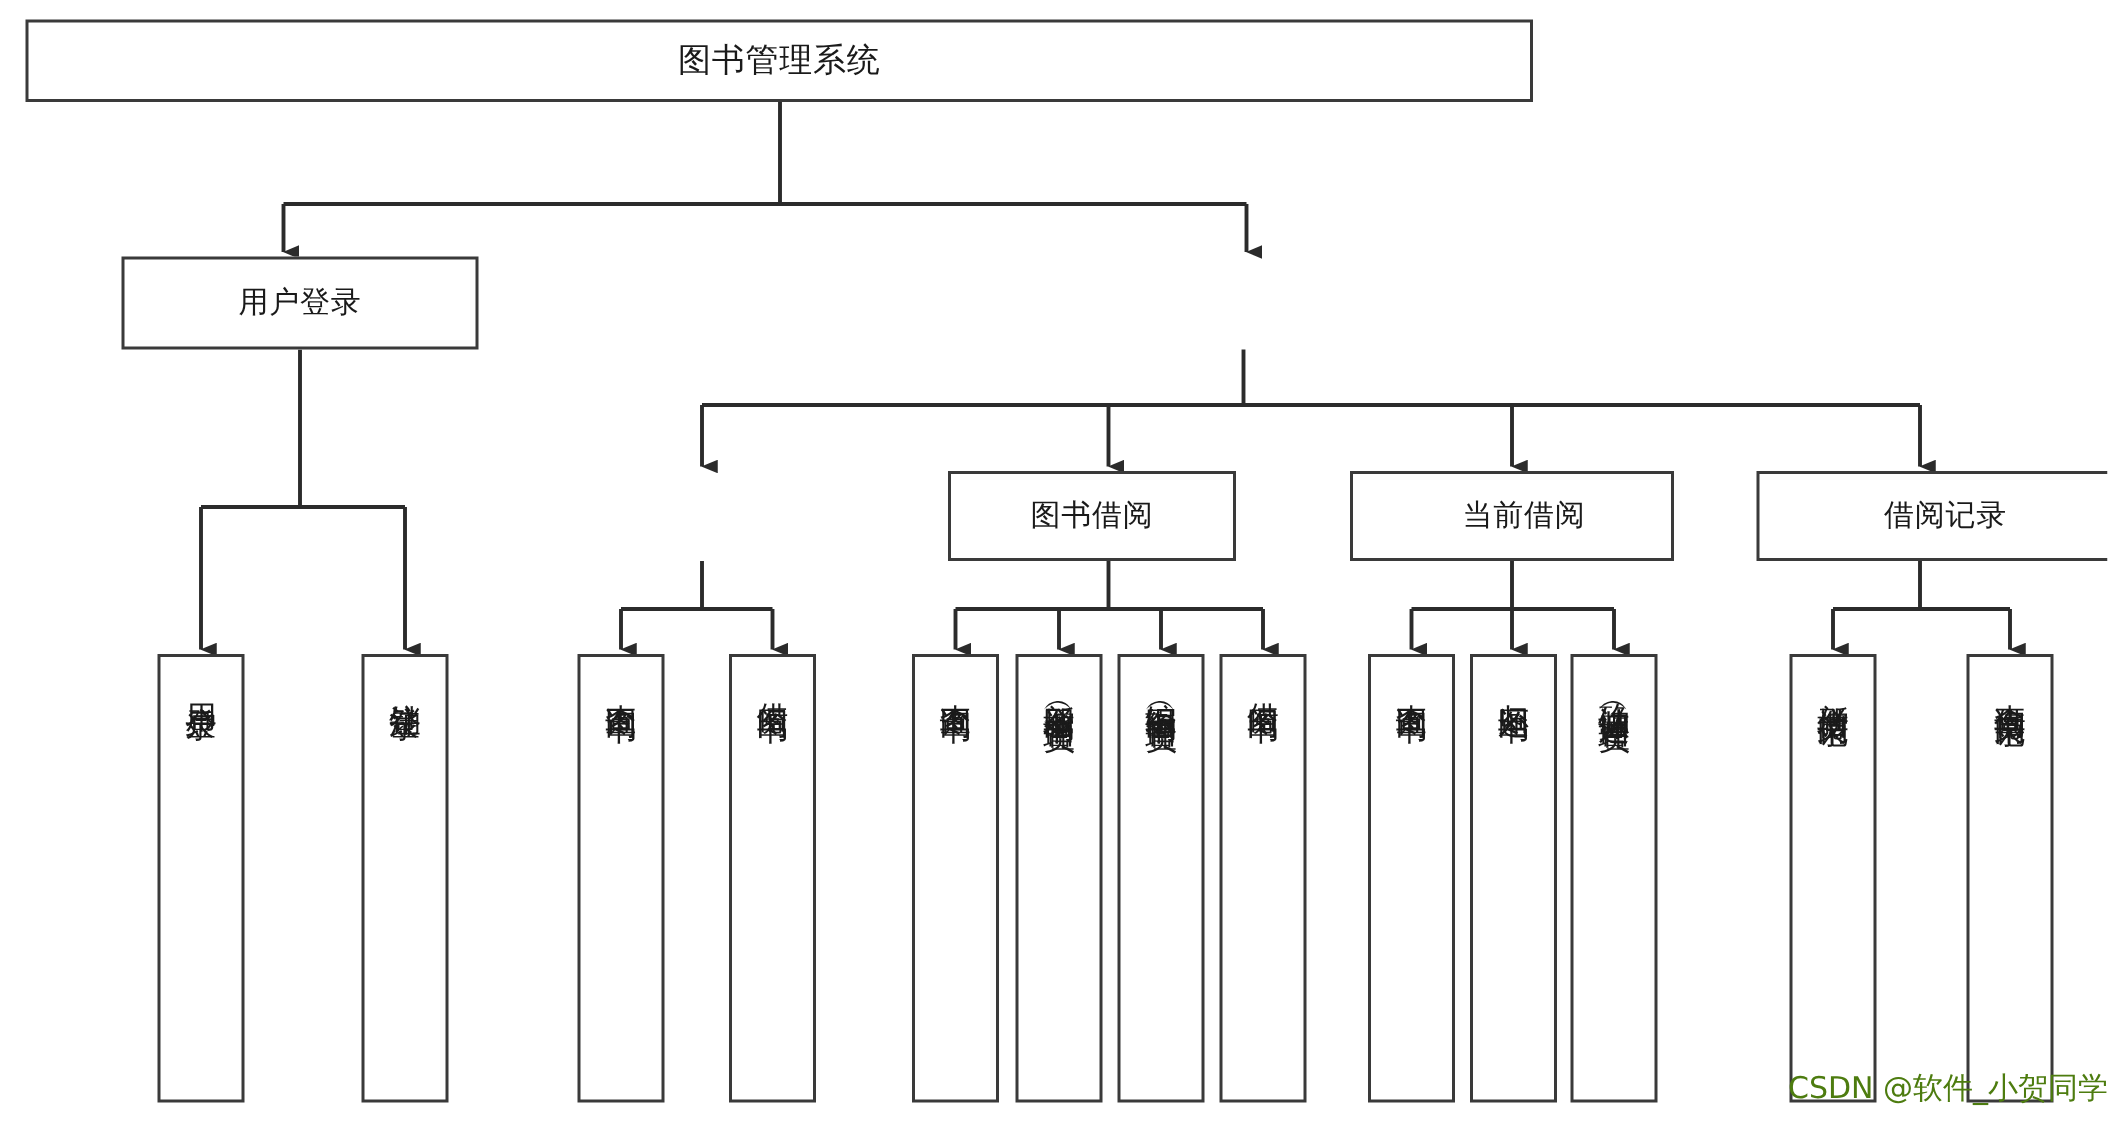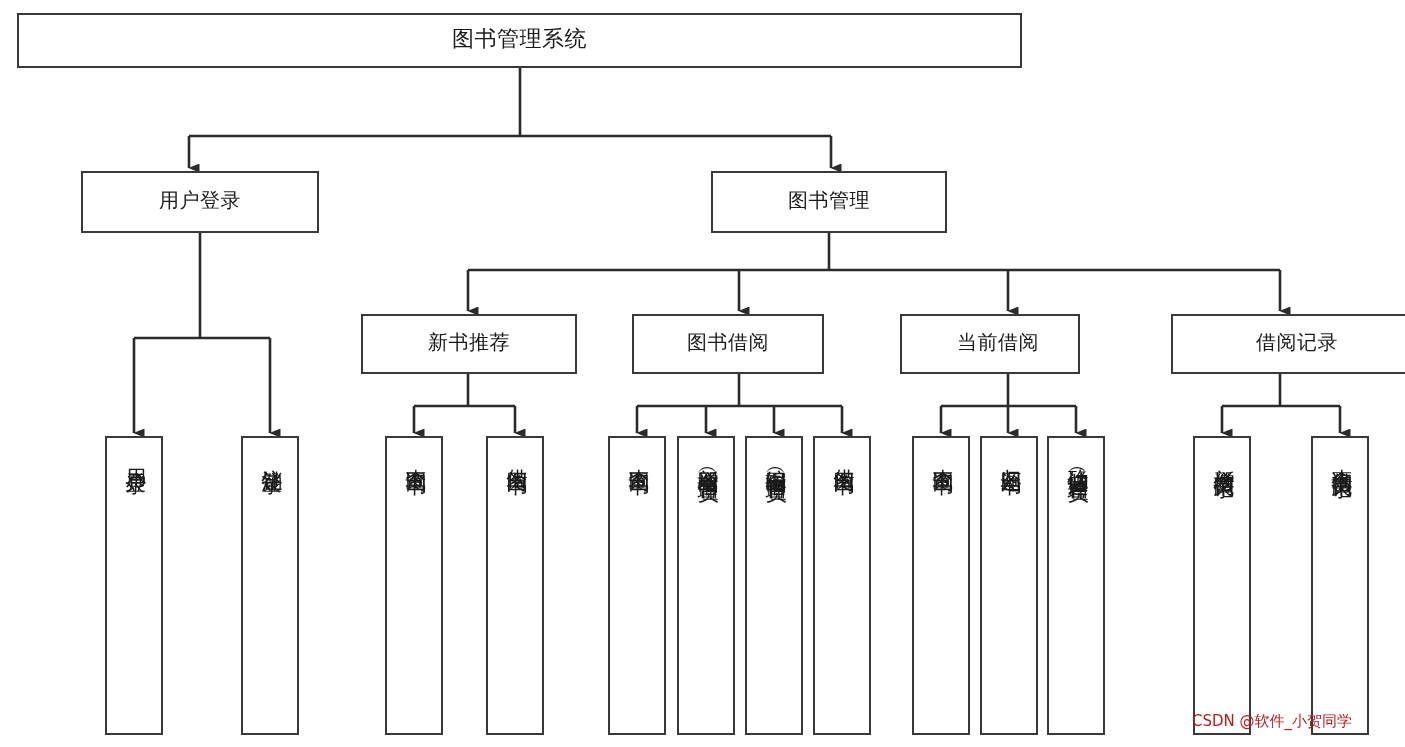--- a/index.html
+++ b/index.html
@@ -36,21 +36,20 @@
     justify-content: center;
     color: #1a1a1a;
     z-index: 2;
   }
   .node .label {
     display: block;
     text-align: center;
     line-height: 1.18;
     letter-spacing: 0.5px;
     white-space: nowrap;
-    font-family: Liberation Mono, monospace;
   }
   
   .node.root {
     border-width: 2.5px;
   }
   .node.root .label {
     font-size: 22px;
   }
   
   .node.lvl2 .label {
@@ -70,22 +69,22 @@
   .node.leaf .label {
     writing-mode: vertical-rl;
     text-orientation: upright;
     font-size: 21px;
     line-height: 1.05;
     letter-spacing: 2px;
     white-space: nowrap;
   }
   .watermark {
     position: absolute;
-    color: #b91c1c;
-    font-size: 15px;
+    color: #4d7c0f;
+    font-size: 20px;
     white-space: nowrap;
     z-index: 3;
     font-family: "DejaVu Sans", "Liberation Sans", sans-serif;
   }
 </style>
 </head>
 <body>
 
 <div id="canvas">
 
@@ -143,33 +142,27 @@
   </svg>
 
   <div class="node root" style="left:17px; top:13px; width:1005px; height:55px;">
     <span class="label">图书管理系统</span>
   </div>
 
   <div class="node lvl2" style="left:81px; top:171px; width:238px; height:62px;">
     <span class="label">用户登录</span>
   </div>
 
-  <div class="node lvl2" style="left:711px; top:171px; width:236px; height:62px;">
-    <span class="label">图书管理</span>
-  </div>
-
-  <div class="node lvl3" style="left:361px; top:314px; width:216px; height:60px;">
-    <span class="label">新书推荐</span>
-  </div>
+
 
   <div class="node lvl3" style="left:632px; top:314px; width:192px; height:60px;">
     <span class="label">图书借阅</span>
   </div>
 
-  <div class="node lvl3" style="left:900px; top:314px; width:180px; height:60px;padding-left:16px;">
+  <div class="node lvl3" style="left:900px; top:314px; width:216px; height:60px;padding-left:16px;">
     <span class="label">当前借阅</span>
   </div>
 
   <div class="node lvl3" style="left:1171px; top:314px; width:252px; height:60px;">
     <span class="label">借阅记录</span>
   </div>
 
   <div class="node leaf" style="left:105px; top:436px; width:58px; height:299px;">
     <span class="label">用户登录</span>
   </div>

